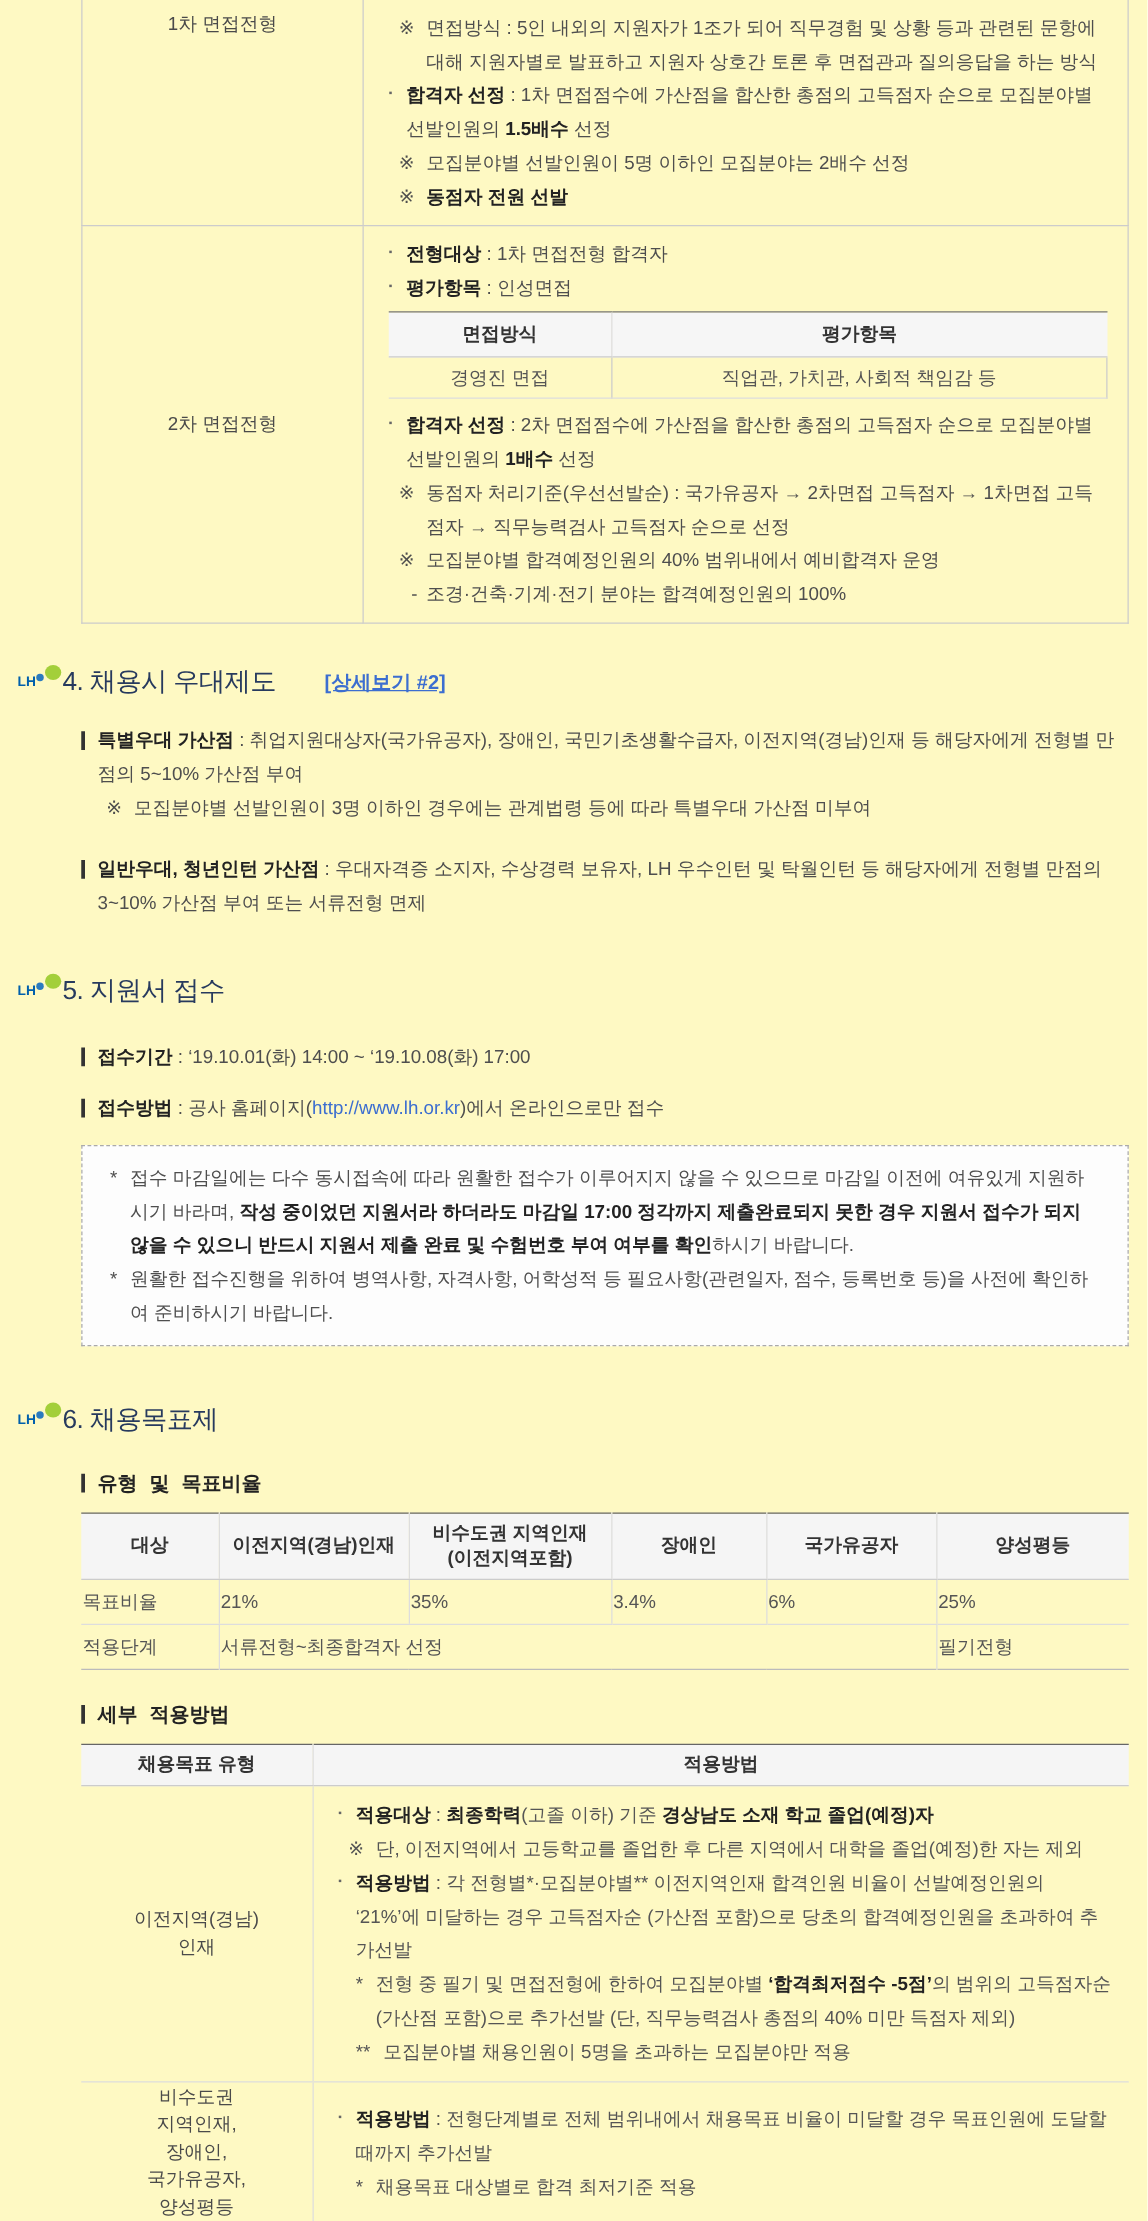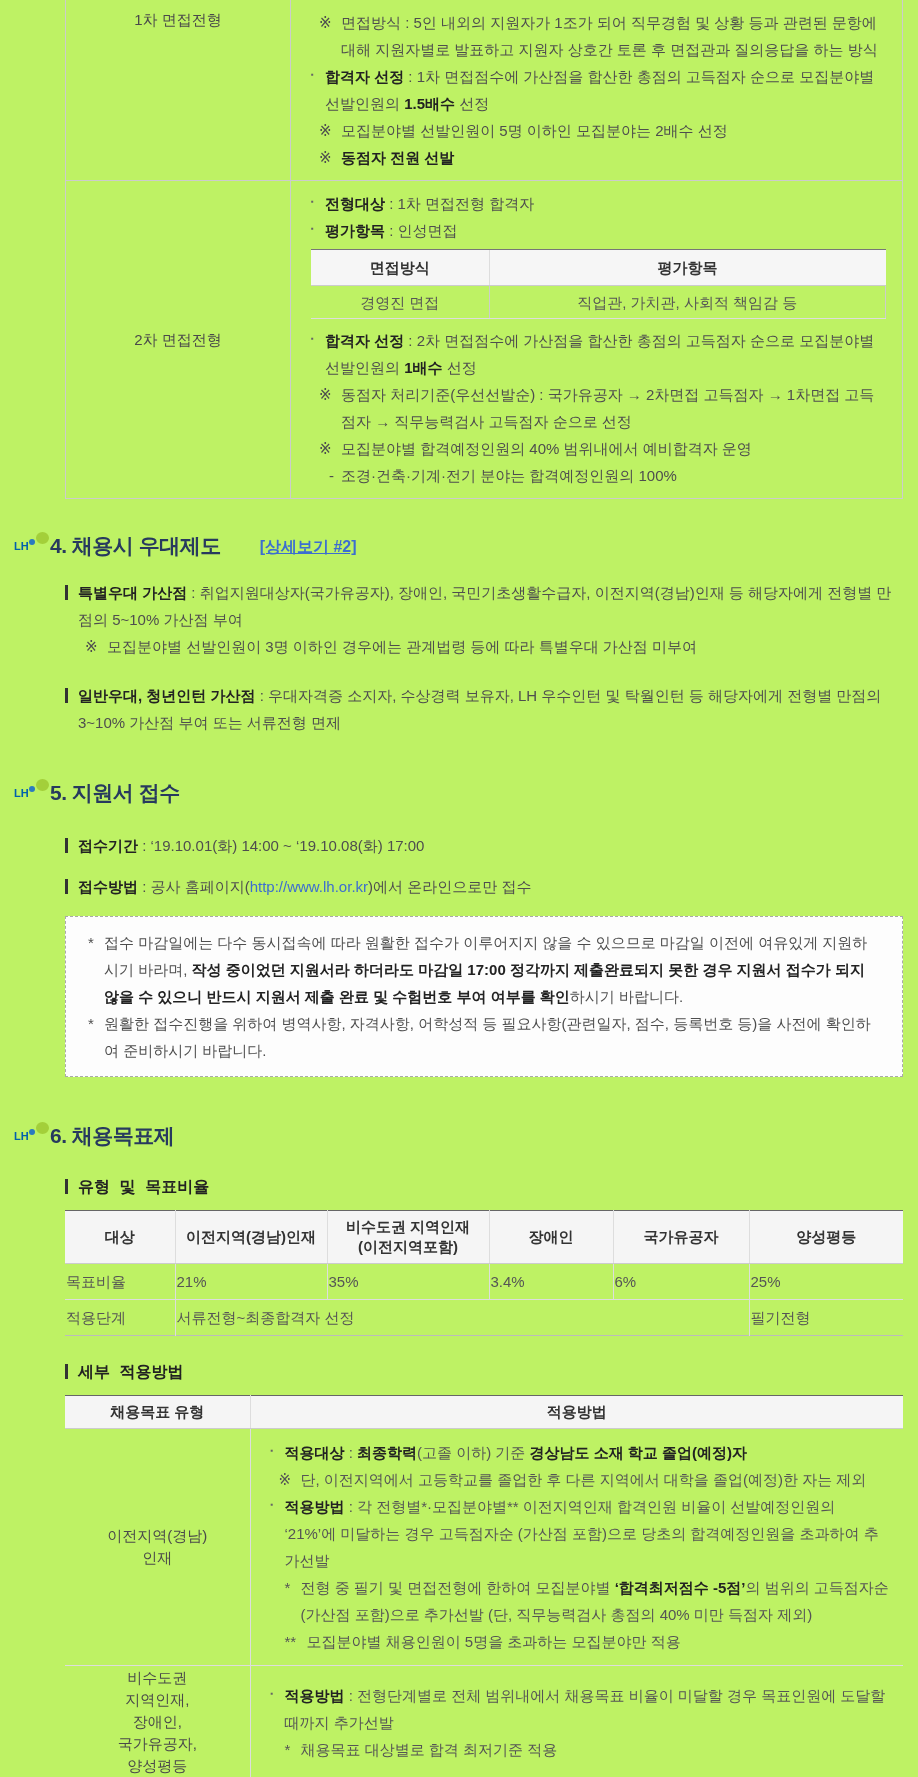--- a/index.html
+++ b/index.html
@@ -1,17 +1,17 @@
 <!DOCTYPE html>
 <html><head>
 <meta charset="utf-8">
 <style>
   html,body{margin:0;padding:0;background:#fff;}
   .page{
-    position:relative;width:918px;height:1777px;overflow:hidden;background:#bef264;
+    position:relative;width:918px;height:1777px;overflow:hidden;background:#fef9c3;
     font-family:"Liberation Sans","DejaVu Sans",sans-serif;
     color:#4e4e4e;font-size:15px;line-height:27px;
   }
   
   .b{font-weight:bold;color:#222;}
   .ln{position:relative;line-height:27px;}
   .ln .mk{position:absolute;left:0;top:0;}
   .ln-note{margin-left:8px;padding-left:22px;}
   .ln-blt{padding-left:14px;}
   .ln-blt .mk{font-size:8px;top:-2px;color:#666;}
@@ -32,21 +32,21 @@
           border-left:1px solid #ddd;font-weight:bold;color:#333;height:33px;text-align:center;}
   .inn th:first-child{border-left:none;width:31%;}
   .inn td{border-bottom:1px solid #ddd;border-left:1px solid #ddd;height:30px;text-align:center;color:#555;}
   .inn td:first-child{border-left:none;}
   
   .sech{display:flex;align-items:flex-end;margin:30px 0 0 14px;height:32px;}
   .lh-logo{position:relative;display:inline-block;width:36px;height:30px;flex:0 0 36px;}
   .lh-txt{position:absolute;left:0;bottom:1px;font-size:11px;font-weight:bold;color:#0060ac;letter-spacing:0;}
   .lh-dot-blue{position:absolute;left:15px;top:8px;width:6px;height:6px;border-radius:50%;background:#2b7bbf;}
   .lh-dot-green{position:absolute;left:22px;top:1px;width:13px;height:12px;border-radius:50%;background:#a3cf3a;}
-  .sech .t{font-size:21px;font-weight:bold;color:#273a5e;line-height:30px;letter-spacing:-0.5px;}
+  .sech .t{font-size:21px;font-weight:normal;color:#273a5e;line-height:30px;letter-spacing:-0.5px;}
   .sech .lnk{font-size:16px;font-weight:bold;color:#3c6ed0;margin-left:9px;line-height:29px;padding-left:30px;}
   a.url{color:#3c6ed0;text-decoration:none;}
   
   .blk{margin-left:65px;margin-right:15px;}
   .barline{position:relative;padding-left:13px;}
   .barline::before{content:"";position:absolute;left:0;top:6px;width:3px;height:15px;background:#333;}
   
   .dotbox{margin:16px 15px 0 65px;border:1px dashed #aaa;background:#fdfdfd;padding:12px 22px;}
   .dotbox .ln-star{margin-left:0;}
   

